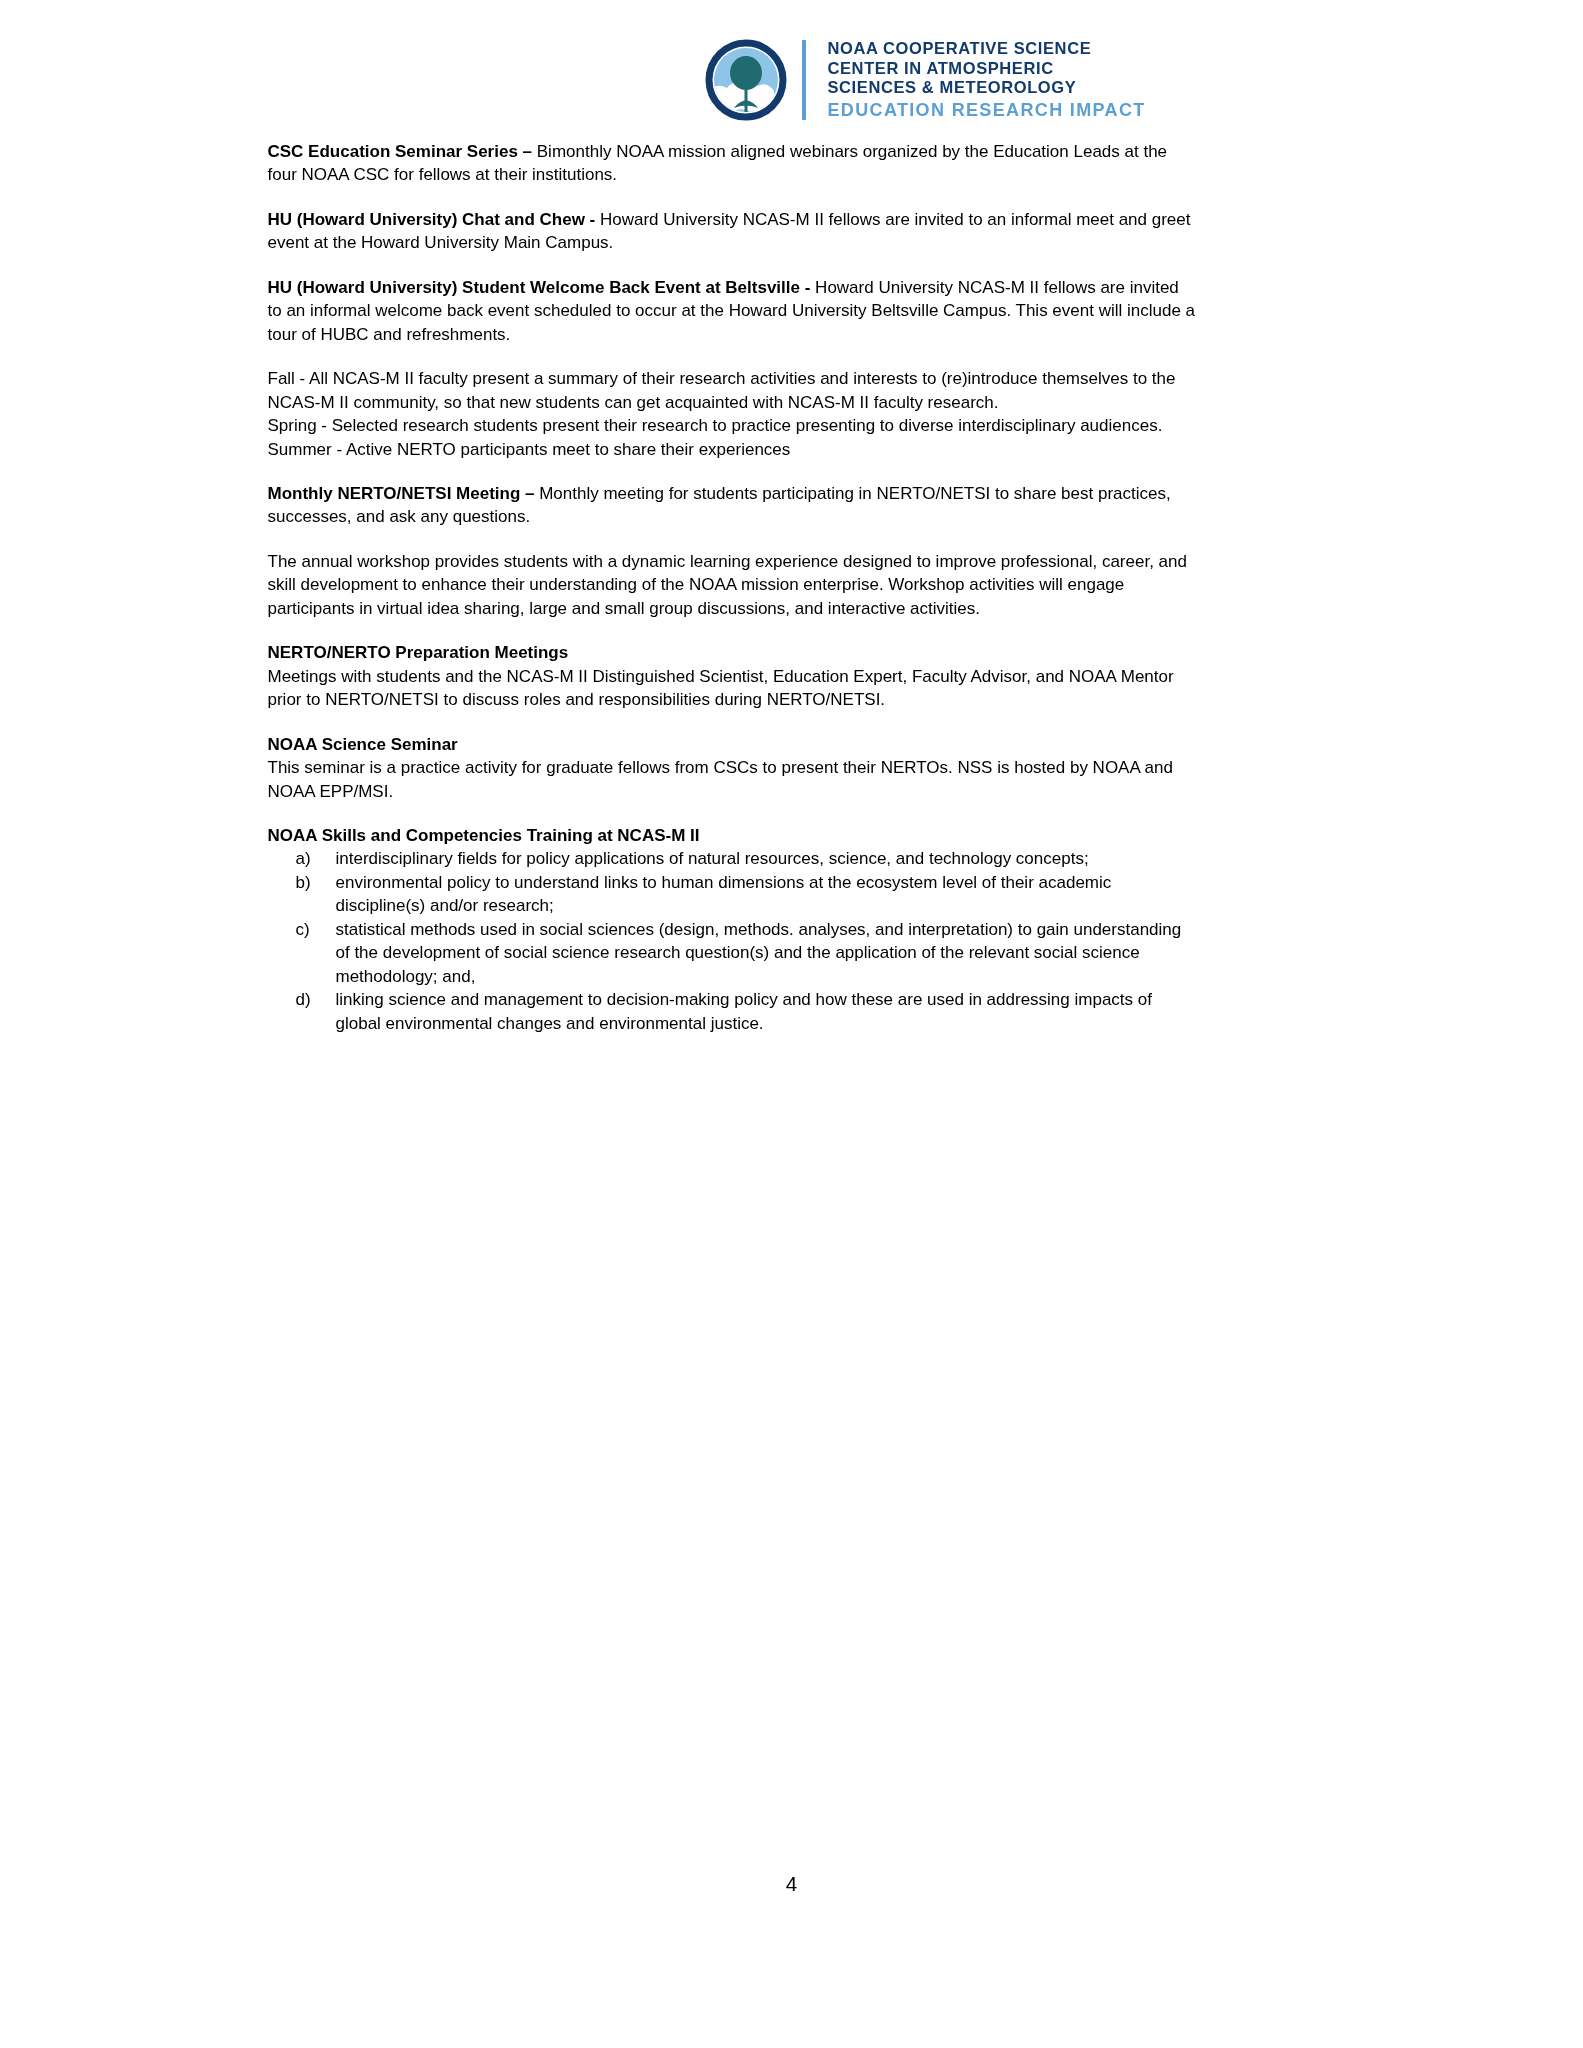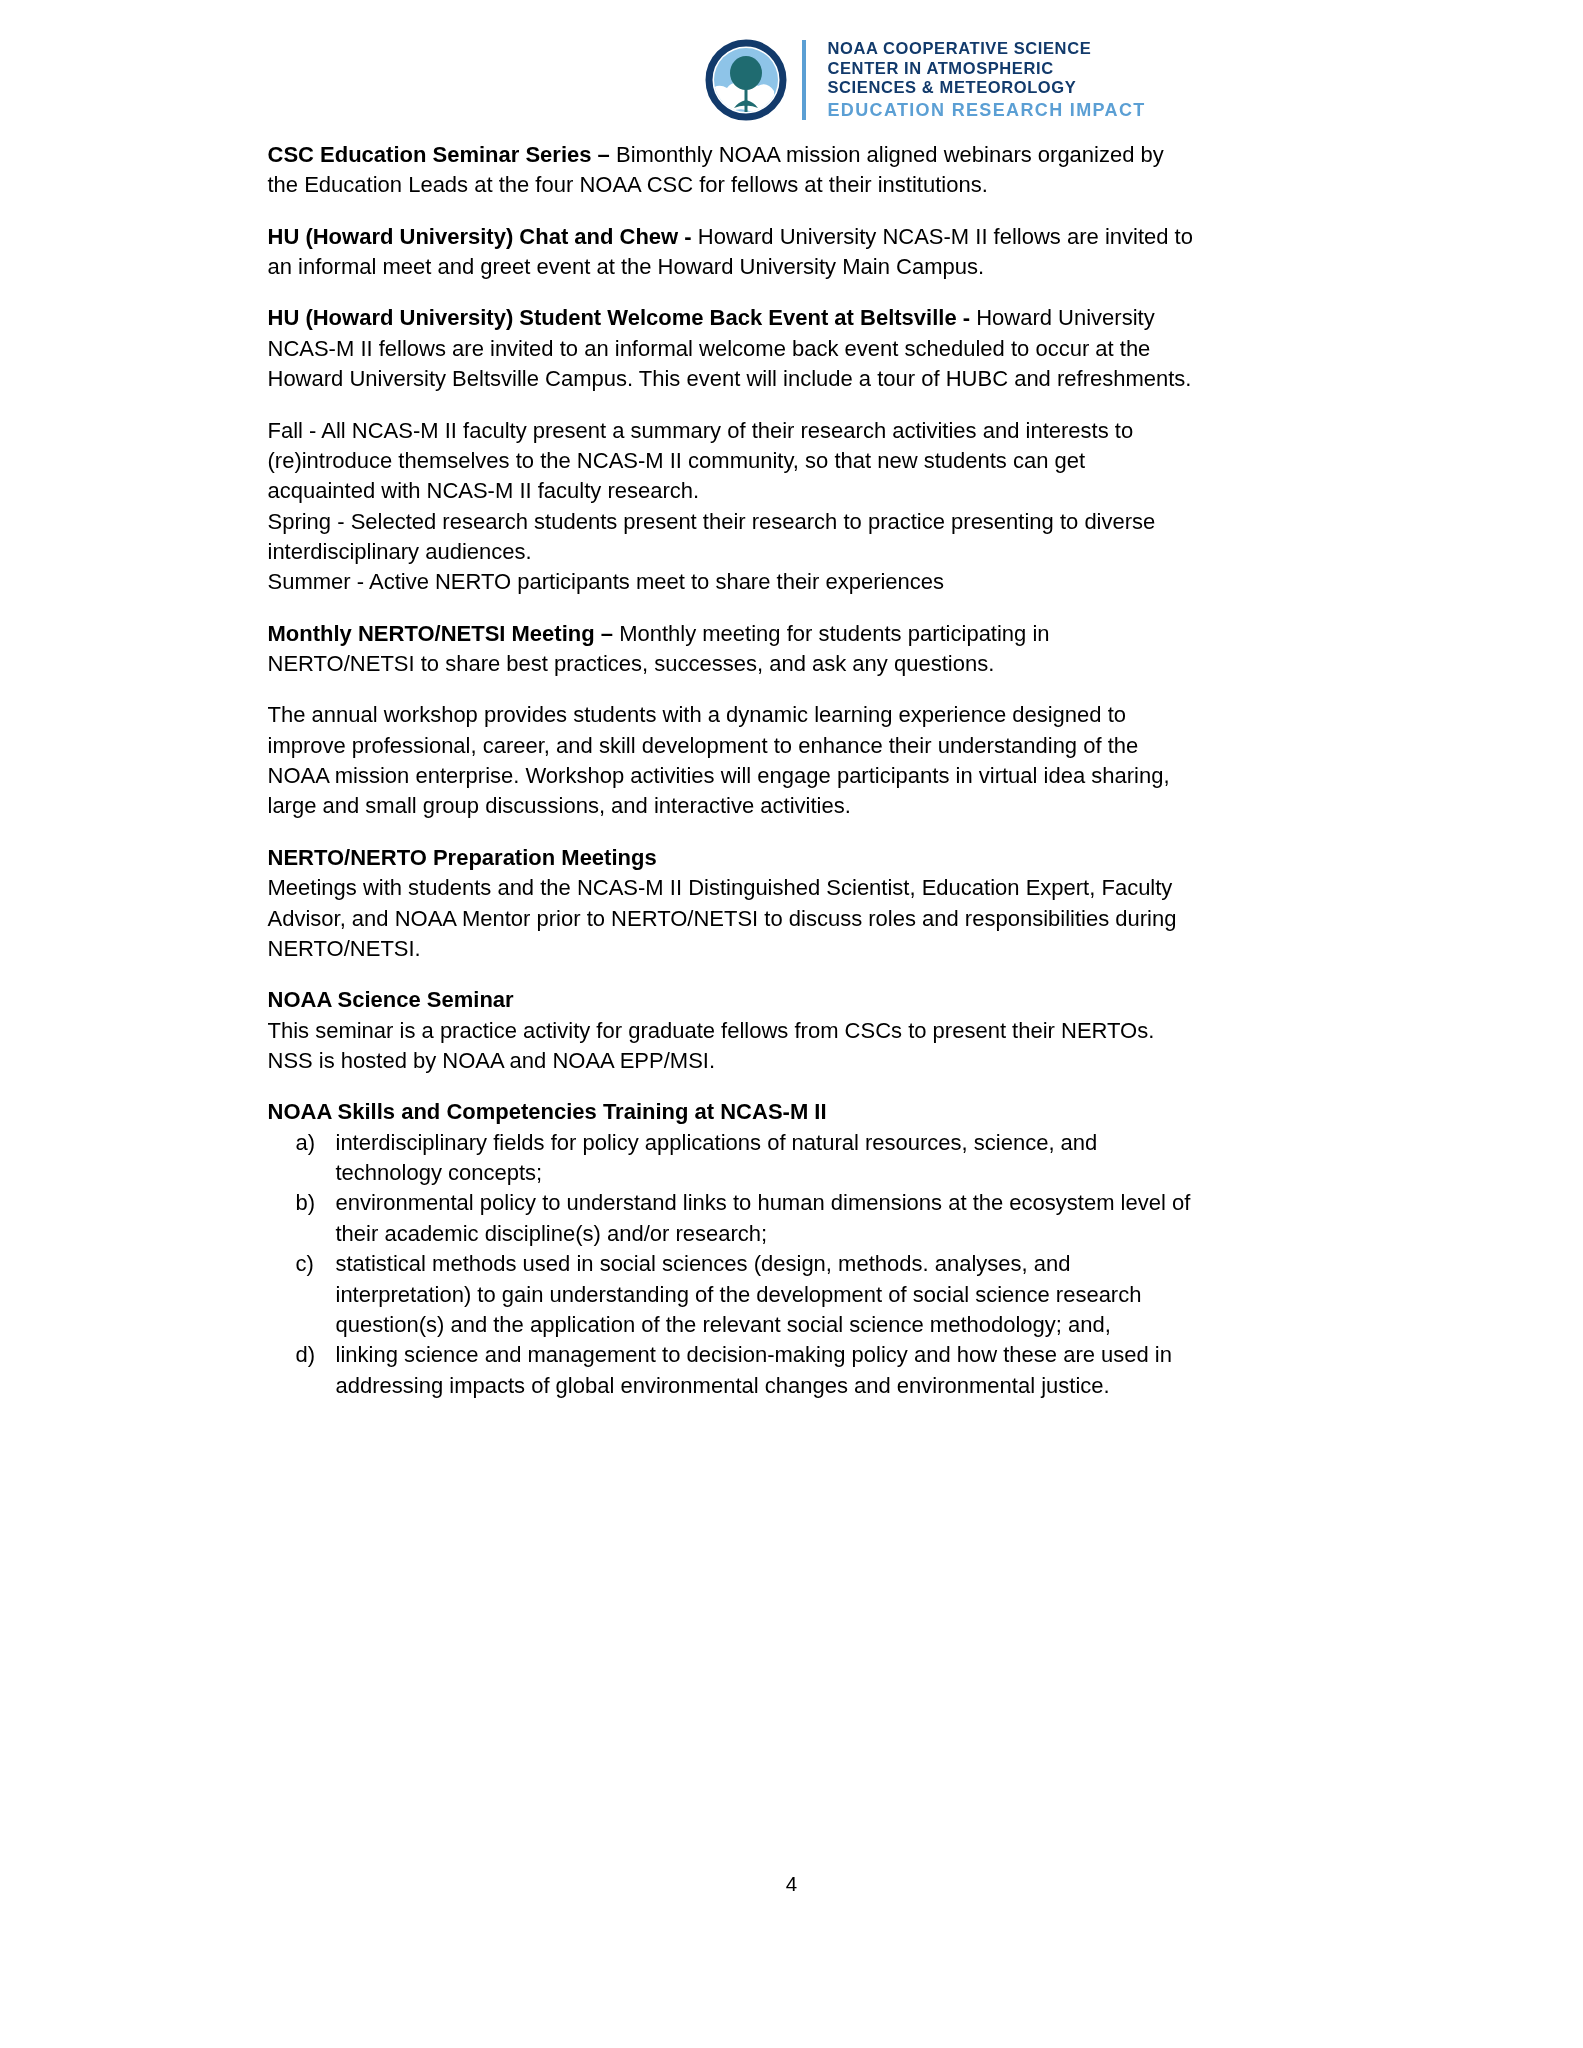--- a/index.html
+++ b/index.html
@@ -64,21 +64,21 @@
     white-space: nowrap;
     margin-top: 3px;
   }
 
   
   .content {
     position: absolute;
     left: 142px;
     top: 140px;
     width: 930px;
-    font-size: 22px;
+    font-size: 17px;
     line-height: 1.38;
     color: #000000;
   }
   .para {
     margin: 0 0 21px 0;
     text-align: left;
   }
   .para.tight {
     margin-bottom: 0;
   }

